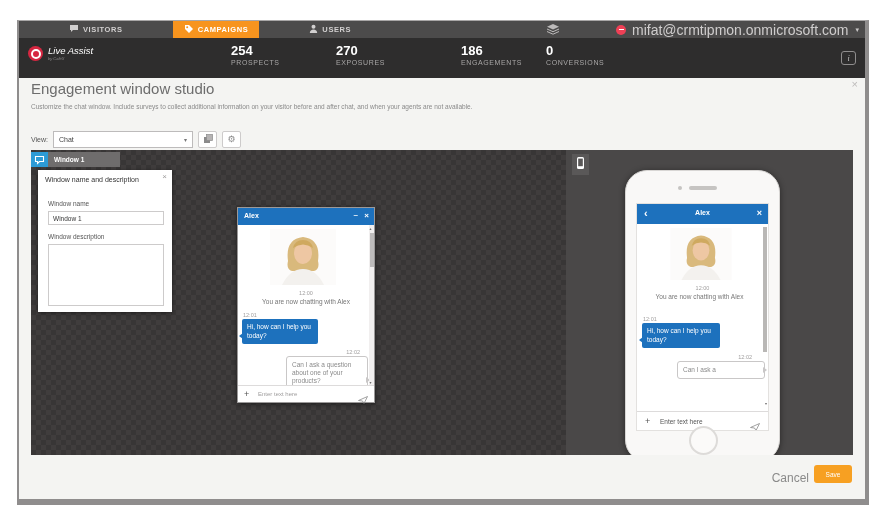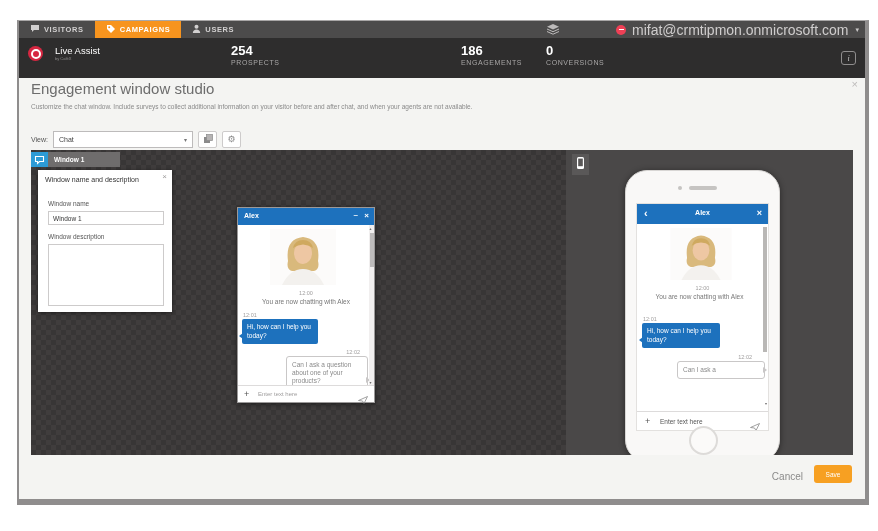--- a/index.html
+++ b/index.html
@@ -2,30 +2,30 @@
 <html><head>
 <meta charset="utf-8">
 <style>
   html,body{margin:0;padding:0;background:#fff;}
   body{width:878px;height:531px;position:relative;font-family:"Liberation Sans",sans-serif;overflow:hidden;}
   
   .app{position:absolute;left:17px;top:20px;width:846px;height:478px;background:#f4f4f2;
        border:1px solid #a9a7a7;border-left:2px solid #8f8d8d;border-right:4px solid #8f8d8d;border-bottom:6px solid #8f8d8d;}
   
   .topnav{position:absolute;left:0;top:0;width:100%;height:17px;background:#4c4b4b;display:flex;align-items:stretch;}
-  .tab{display:flex;align-items:center;gap:4px;padding:0 11px;color:#d2d0d0;font-size:7.5px;font-weight:bold;letter-spacing:.6px;cursor:pointer;}
+  .tab{display:flex;align-items:center;gap:4px;padding:0 11px;color:#d2d0d0;font-size:7.5px;font-weight:bold;letter-spacing:.6px;cursor:pointer;margin-left:39px;}
   .tab.active{background:#f7941e;color:#fff;}
   .topnav-right{position:absolute;right:6px;top:0;height:17px;display:flex;align-items:center;}
   .email{color:#cfcdcd;font-size:14px;margin-right:7px;}
   .presence{width:10px;height:10px;border-radius:50%;background:#ef4056;position:relative;margin-right:6px;}
   .presence::after{content:"";position:absolute;left:2.5px;top:4.2px;width:5px;height:1.6px;background:#fff;}
   .chev{color:#c9c7c7;font-size:7px;}
   
   .statsbar{position:absolute;left:0;top:17px;width:100%;height:40px;background:#2e2d2d;}
-  .brand{position:absolute;left:9px;top:8px;display:flex;gap:12px;}
+  .brand{position:absolute;left:9px;top:8px;display:flex;gap:5px;font-style:italic;}
   .logo{width:15px;height:15px;border-radius:50%;background:#d62741;display:flex;align-items:center;justify-content:center;}
   .logo-ring{width:6px;height:6px;border:2px solid #fff;border-radius:50%;}
   .brand-name{color:#fff;font-size:9.5px;line-height:10px;}
   .brand-tag{color:#8f8d8d;font-size:4px;line-height:5px;}
   .stat{position:absolute;top:5px;width:100px;}
   .stat .v{color:#fff;font-size:13px;font-weight:bold;line-height:15px;}
   .stat .l{color:#a8a6a6;font-size:7px;letter-spacing:.6px;line-height:10px;}
   .info-btn{position:absolute;right:9px;top:13px;width:13px;height:12px;border:1px solid #8f8d8d;border-radius:3px;color:#c9c7c7;
             font-size:8px;font-style:italic;font-family:"Liberation Serif",serif;display:flex;align-items:center;justify-content:center;cursor:pointer;}
   
@@ -84,21 +84,21 @@
   .spk{position:absolute;left:63px;top:15px;width:28px;height:4px;border-radius:2px;background:#c6c4c2;}
   .screen{position:absolute;left:10px;top:32px;width:131px;height:226px;background:#fff;overflow:hidden;border:1px solid #e3e1df;}
   .m-head{position:absolute;left:0;top:0;width:100%;height:20px;background:#1d71bd;}
   .m-back{position:absolute;left:7px;top:3px;color:#fff;font-size:11px;font-weight:bold;line-height:12px;cursor:pointer;}
   .m-name{position:absolute;left:0;top:5px;width:100%;text-align:center;color:#fff;font-size:7px;font-weight:bold;}
   .m-x{position:absolute;right:6px;top:4px;color:#fff;font-size:9px;font-weight:bold;cursor:pointer;}
   .m-foot{position:absolute;left:0;bottom:0;width:100%;height:18px;border-top:1px solid #dddbdb;background:#fff;}
   .home{position:absolute;left:63px;bottom:6px;width:25px;height:25px;border-radius:50%;background:#fbfaf9;border:2px solid #dddbd9;cursor:pointer;}
   .m-thumb{position:absolute;right:1px;top:23px;width:4px;height:125px;background:#b9b7b5;}
   
-  .cancel{position:absolute;right:62px;top:393px;font-size:10px;color:#8a8a8a;cursor:pointer;margin-left:36px;}
+  .cancel{position:absolute;right:56px;top:393px;font-size:12px;color:#8a8a8a;cursor:pointer;margin-left:36px;}
   .save{position:absolute;right:13px;top:387px;width:38px;height:18px;background:#f7a022;border:none;border-radius:3px;color:#fff;font-size:6.5px;
         font-family:"Liberation Sans",sans-serif;cursor:pointer;}
 </style>
 </head>
 <body>
 
 <div class="app">
 
   <div class="topnav">
     <div class="tab">
@@ -147,20 +147,24 @@
           <span class="logo-ring"></span>
         </span>
       <span>
         <div class="brand-name">Live Assist</div>
         <div class="brand-tag">by CaféX</div>
       </span>
     </div>
     <div class="stat" style="left:212px;">
       <div class="v">254</div>
       <div class="l">PROSPECTS</div>
+    </div>
+    <div class="stat" style="left:317px;">
+      <div class="v">270</div>
+      <div class="l">EXPOSURES</div>
     </div>
     <div class="stat" style="left:422px;margin-left:20px;">
       <div class="v">186</div>
       <div class="l">ENGAGEMENTS</div>
     </div>
     <div class="stat" style="left:527px;">
       <div class="v">0</div>
       <div class="l">CONVERSIONS</div>
     </div>
     <div class="info-btn">i</div>

